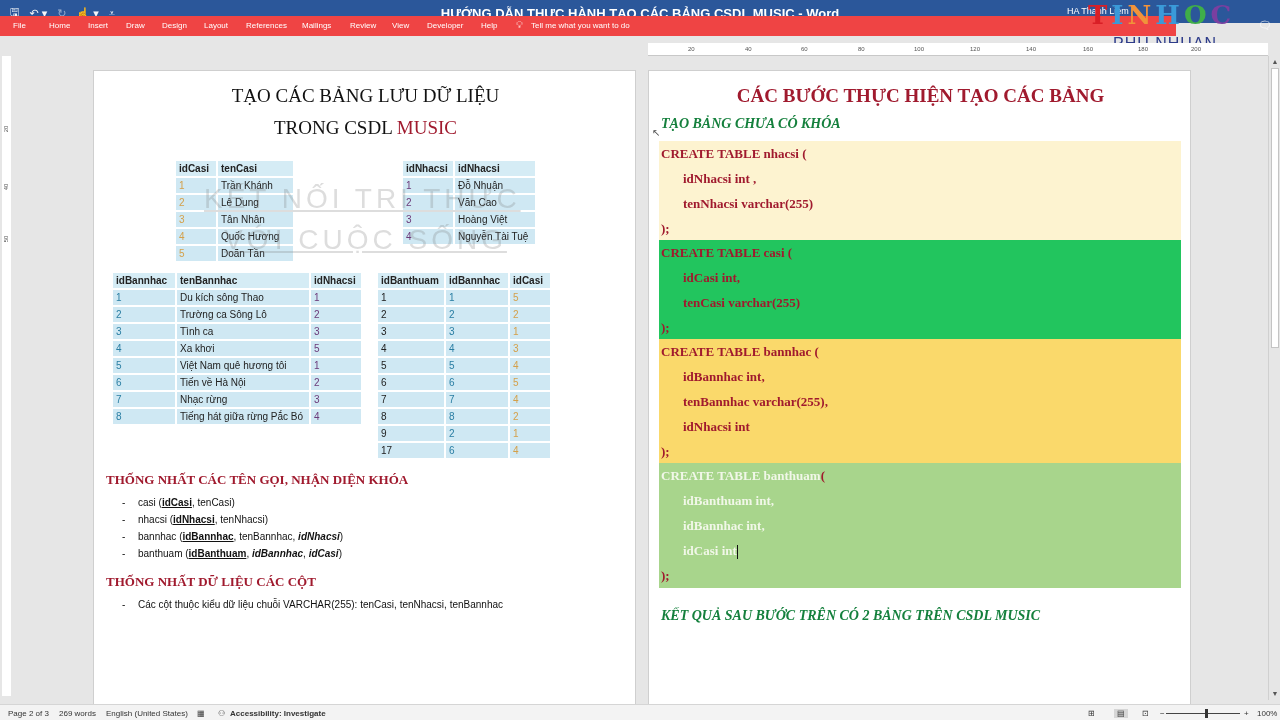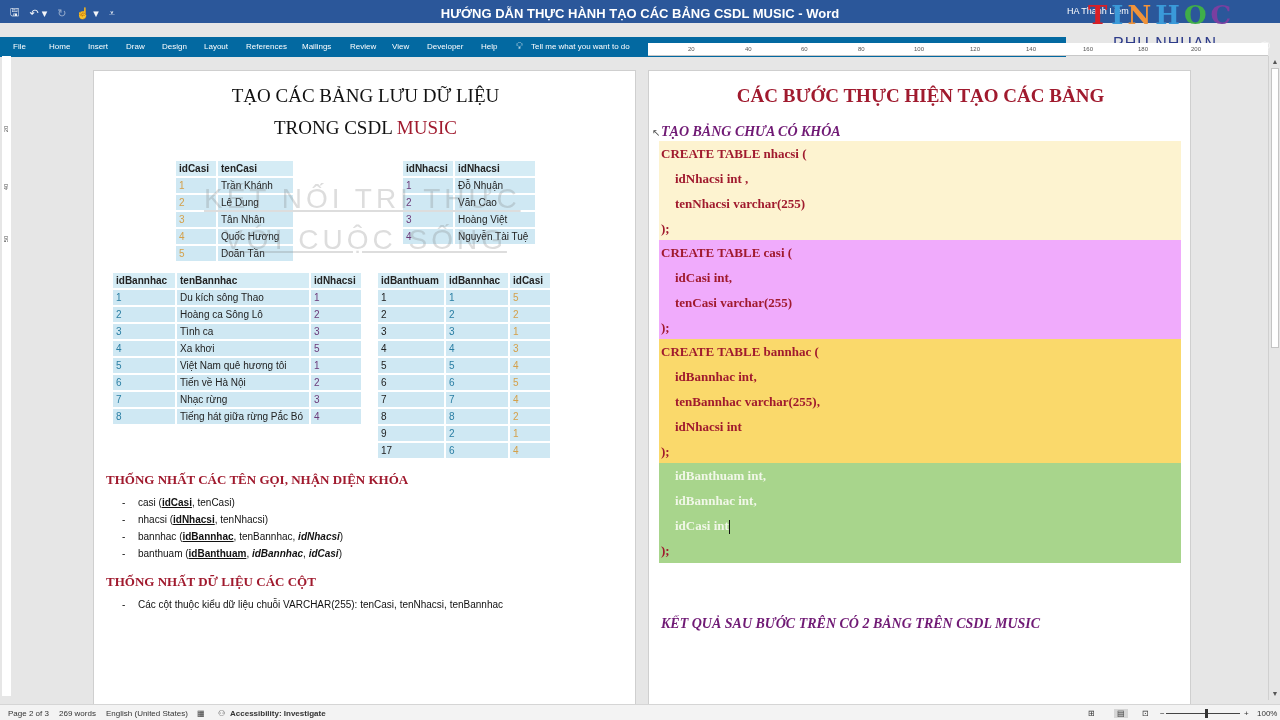--- a/index.html
+++ b/index.html
@@ -2,21 +2,21 @@
 <html><head>
 <meta charset="utf-8">
 <style>
   * { box-sizing: border-box; margin: 0; padding: 0; }
   html, body { width: 1280px; height: 720px; overflow: hidden; background: #e6e6e6; font-family: "Liberation Sans", sans-serif; }
   .titlebar { position: absolute; left: 0; top: 0; width: 1280px; height: 23px; background: #2b579a; color: #fff; font-size: 9px; }
   .titlebar .qat { position: absolute; left: 10px; top: 4px; display: flex; gap: 10px; align-items: center; }
   .titlebar .qat span { font-size: 11px; color: #fff; opacity: .95; }
   .titlebar .doc-title { position: absolute; left: 0; right: 0; top: 6px; text-align: center; font-size: 13px; font-weight: bold; }
   .titlebar .user { position: absolute; left: 1067px; top: 6px; font-size: 9px; }
-  .ribbon-tabs { position: absolute; left: 0; top: 37px; width: 1066px; height: 20px; background: #0369a1; color: #fff; font-size: 8px; }
+  .ribbon-tabs { position: absolute; left: 0; top: 16px; width: 1176px; height: 20px; background: #ef4444; color: #fff; font-size: 8px; }
   .ribbon-tabs .tab { position: absolute; top: 5px; }
   .ribbon-tabs .tell { position: absolute; left: 516px; top: 3px; display: flex; gap: 8px; align-items: center; }
   .ruler-h { position: absolute; left: 648px; top: 43px; width: 620px; height: 13px; background: #fff; border-bottom: 1px solid #c8c8c8; font-size: 6px; color: #555; }
   .ruler-h .tick { position: absolute; top: 3px; }
   .ruler-v { position: absolute; left: 2px; top: 56px; width: 9px; height: 640px; background: #fff; font-size: 6px; color: #555; }
   .ruler-v .vt { position: absolute; left: 1px; transform: rotate(-90deg); }
   .logo { position: absolute; left: 1088px; top: 0; width: 180px; height: 55px; }
   .logo .big { position: absolute; top: 0; left: 0; font-family: "DejaVu Serif", serif; font-weight: bold; font-size: 26px; letter-spacing: 4px; }
   .logo .sub { position: absolute; top: 35px; left: 25px; font-size: 16px; color: #2e3c8a; letter-spacing: 1px; }
   .page { position: absolute; background: #fff; border: 1px solid #cfcfcf; }
@@ -31,26 +31,26 @@
   .c-teal { color: #2a7ea3; }
   .c-purple { color: #6b3a7a; }
   .watermark { position: absolute; left: 110px; top: 108px; font-size: 28px; color: rgba(120,120,120,.25); letter-spacing: 4px; line-height: 1.45; pointer-events: none; text-decoration: underline; }
   .sec-head { position: absolute; left: 12px; font-family: "Liberation Serif", serif; font-weight: bold; font-size: 13px; color: #a01a2e; }
   ul.bul { position: absolute; left: 28px; list-style: none; font-family: Liberation Sans, sans-serif; font-size: 10px; color: #111; }
   ul.bul li { height: 17px; white-space: nowrap; }
   ul.bul li .dash { display: inline-block; width: 16px; }
   .key { font-weight: bold; text-decoration: underline; }
   .fk { font-weight: bold; font-style: italic; }
   .r-title { position: absolute; left: 0; width: 543px; text-align: center; font-family: "Liberation Serif", serif; font-weight: bold; font-size: 19px; color: #a01a2e; }
-  .r-sub { position: absolute; left: 12px; font-family: "Liberation Serif", serif; font-weight: bold; font-style: italic; font-size: 14px; color: #701a75; margin-top: 8px; }
+  .r-sub { position: absolute; left: 12px; font-family: "Liberation Serif", serif; font-weight: bold; font-style: italic; font-size: 14px; color: #15803d; }
   .code { position: absolute; left: 10px; width: 522px; font-family: "Liberation Serif", serif; font-weight: bold; font-size: 13px; color: #a01a2e; }
   .code .ln { height: 25px; line-height: 25px; padding-left: 2px; white-space: nowrap; }
-  .code .ind { padding-left: 16px; }
+  .code .ind { padding-left: 24px; }
   .blk-1 { top: 70px; background: #fdf3d0; }
-  .blk-2 { top: 169px; background: #f0abfc; }
+  .blk-2 { top: 169px; background: #22c55e; }
   .blk-3 { top: 268px; background: #fad96b; }
   .blk-4 { top: 392px; background: #a8d58c; }
   .blk-4 .sel { color: #f1f7e8; }
   .cursor { display: inline-block; width: 1px; height: 14px; background: #111; vertical-align: middle; }
   .scroll-v { position: absolute; left: 1268px; top: 56px; width: 12px; height: 644px; background: #e6e6e6; border-left: 1px solid #d0d0d0; }
   .scroll-v .thumb { position: absolute; left: 2px; top: 12px; width: 8px; height: 280px; background: #fff; border: 1px solid #c4c4c4; }
   .scroll-v .arrow { position: absolute; left: 2px; width: 8px; height: 8px; font-size: 7px; text-align: center; color: #555; }
   .statusbar { position: absolute; left: 0; top: 704px; width: 1280px; height: 16px; background: #f3f3f3; border-top: 1px solid #d5d5d5; font-size: 8px; color: #333; }
   .statusbar .it { position: absolute; top: 4px; }
   .zoom-slider { position: absolute; left: 1166px; top: 8px; width: 74px; height: 1px; background: #444; }
@@ -190,21 +190,21 @@
           <th style="width:132px">tenBannhac</th>
           <th style="width:50px">idNhacsi</th>
         </tr>
     <tr>
           <td class="c-teal">1</td>
           <td>Du kích sông Thao</td>
           <td class="c-purple">1</td>
         </tr>
     <tr>
           <td class="c-teal">2</td>
-          <td>Hoàng ca Sông Lô</td>
+          <td>Trường ca Sông Lô</td>
           <td class="c-purple">2</td>
         </tr>
     <tr>
           <td class="c-teal">3</td>
           <td>Tình ca</td>
           <td class="c-purple">3</td>
         </tr>
     <tr>
           <td class="c-teal">4</td>
           <td>Xa khơi</td>
@@ -327,20 +327,21 @@
 
   <div class="code blk-3">
     <div class="ln">CREATE TABLE bannhac (</div>
     <div class="ln ind">idBannhac int,</div>
     <div class="ln ind">tenBannhac varchar(255),</div>
     <div class="ln ind">idNhacsi int</div>
     <div class="ln">);</div>
   </div>
 
   <div class="code blk-4">
+    <div class="ln"><span class="sel">CREATE TABLE banthuam</span><span>(</span></div>
     <div class="ln ind sel">idBanthuam int,</div>
     <div class="ln ind sel">idBannhac int,</div>
     <div class="ln ind"><span class="sel">idCasi int</span><span class="cursor"></span></div>
     <div class="ln">);</div>
   </div>
 
   <div class="r-sub" style="top:537px">KẾT QUẢ SAU BƯỚC TRÊN CÓ 2 BẢNG TRÊN CSDL MUSIC</div>
 </div>
 
 <div class="mouse">↖</div>

